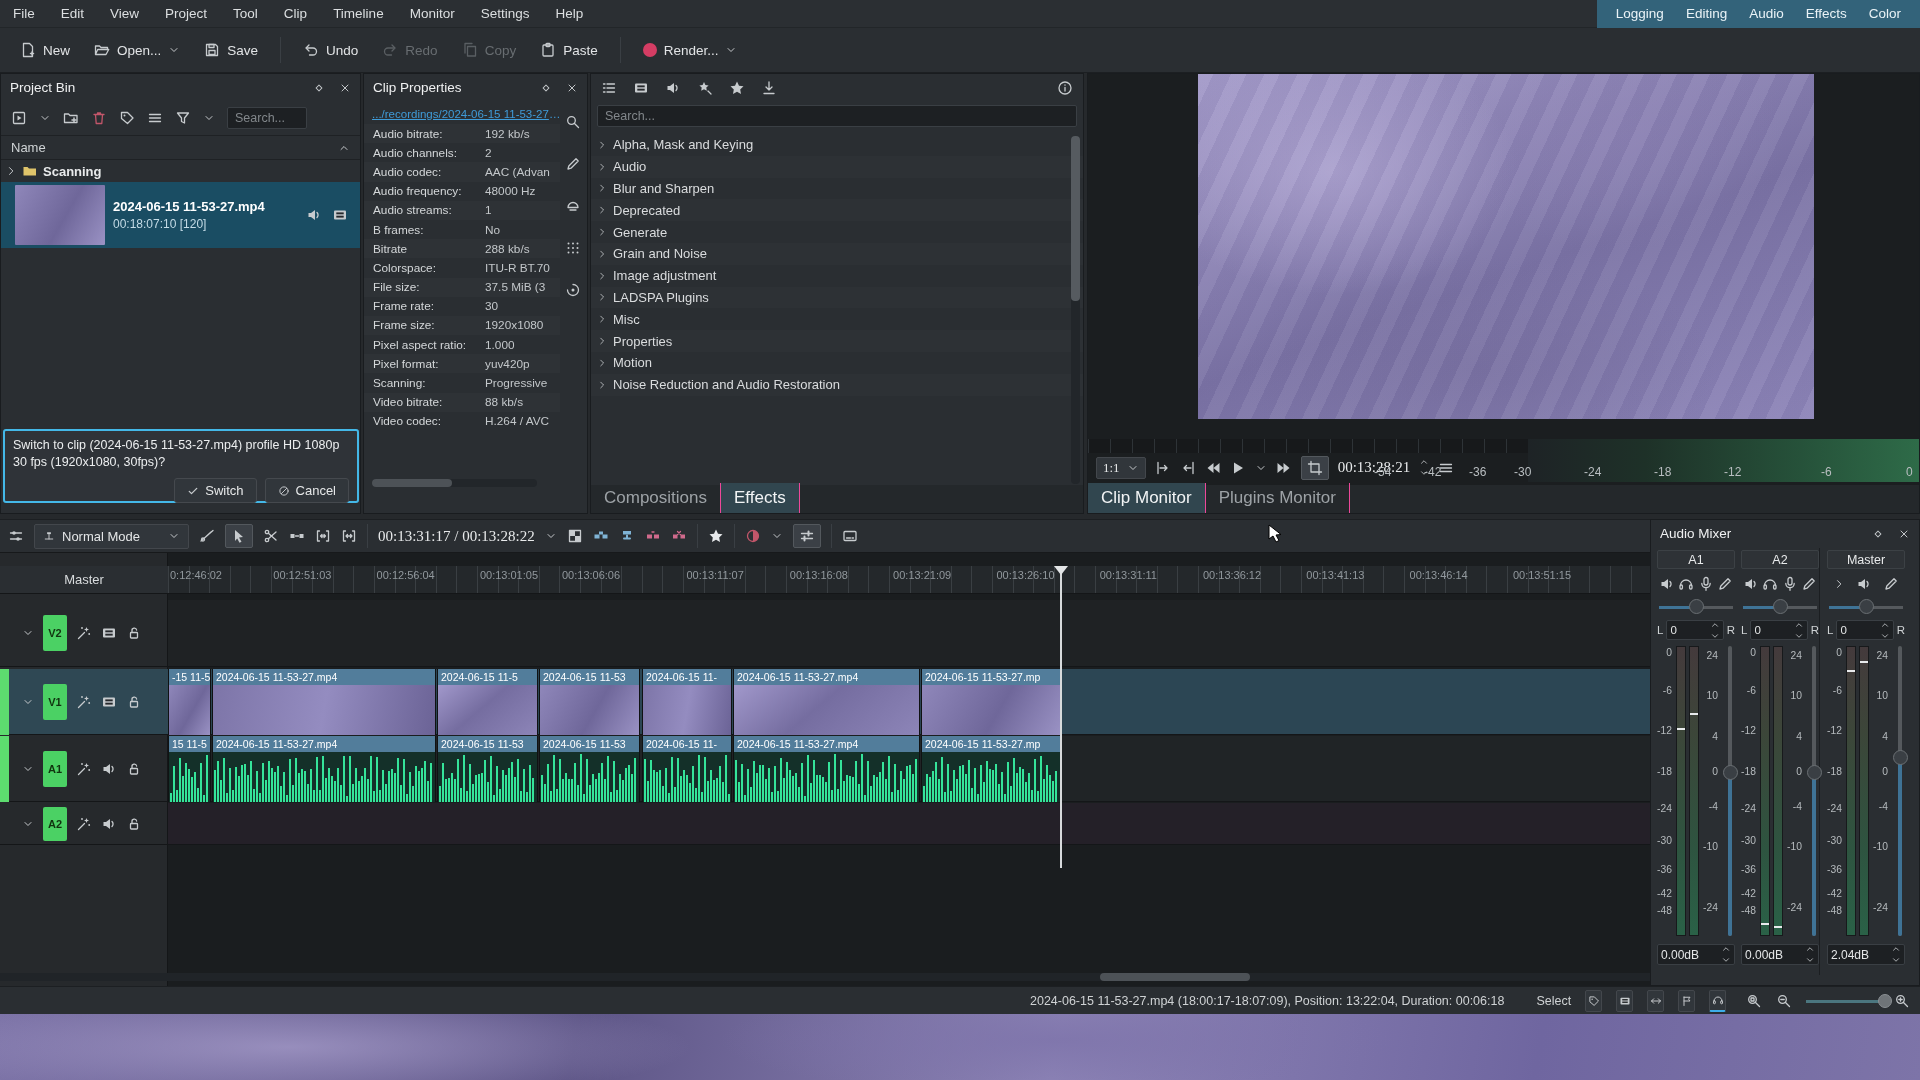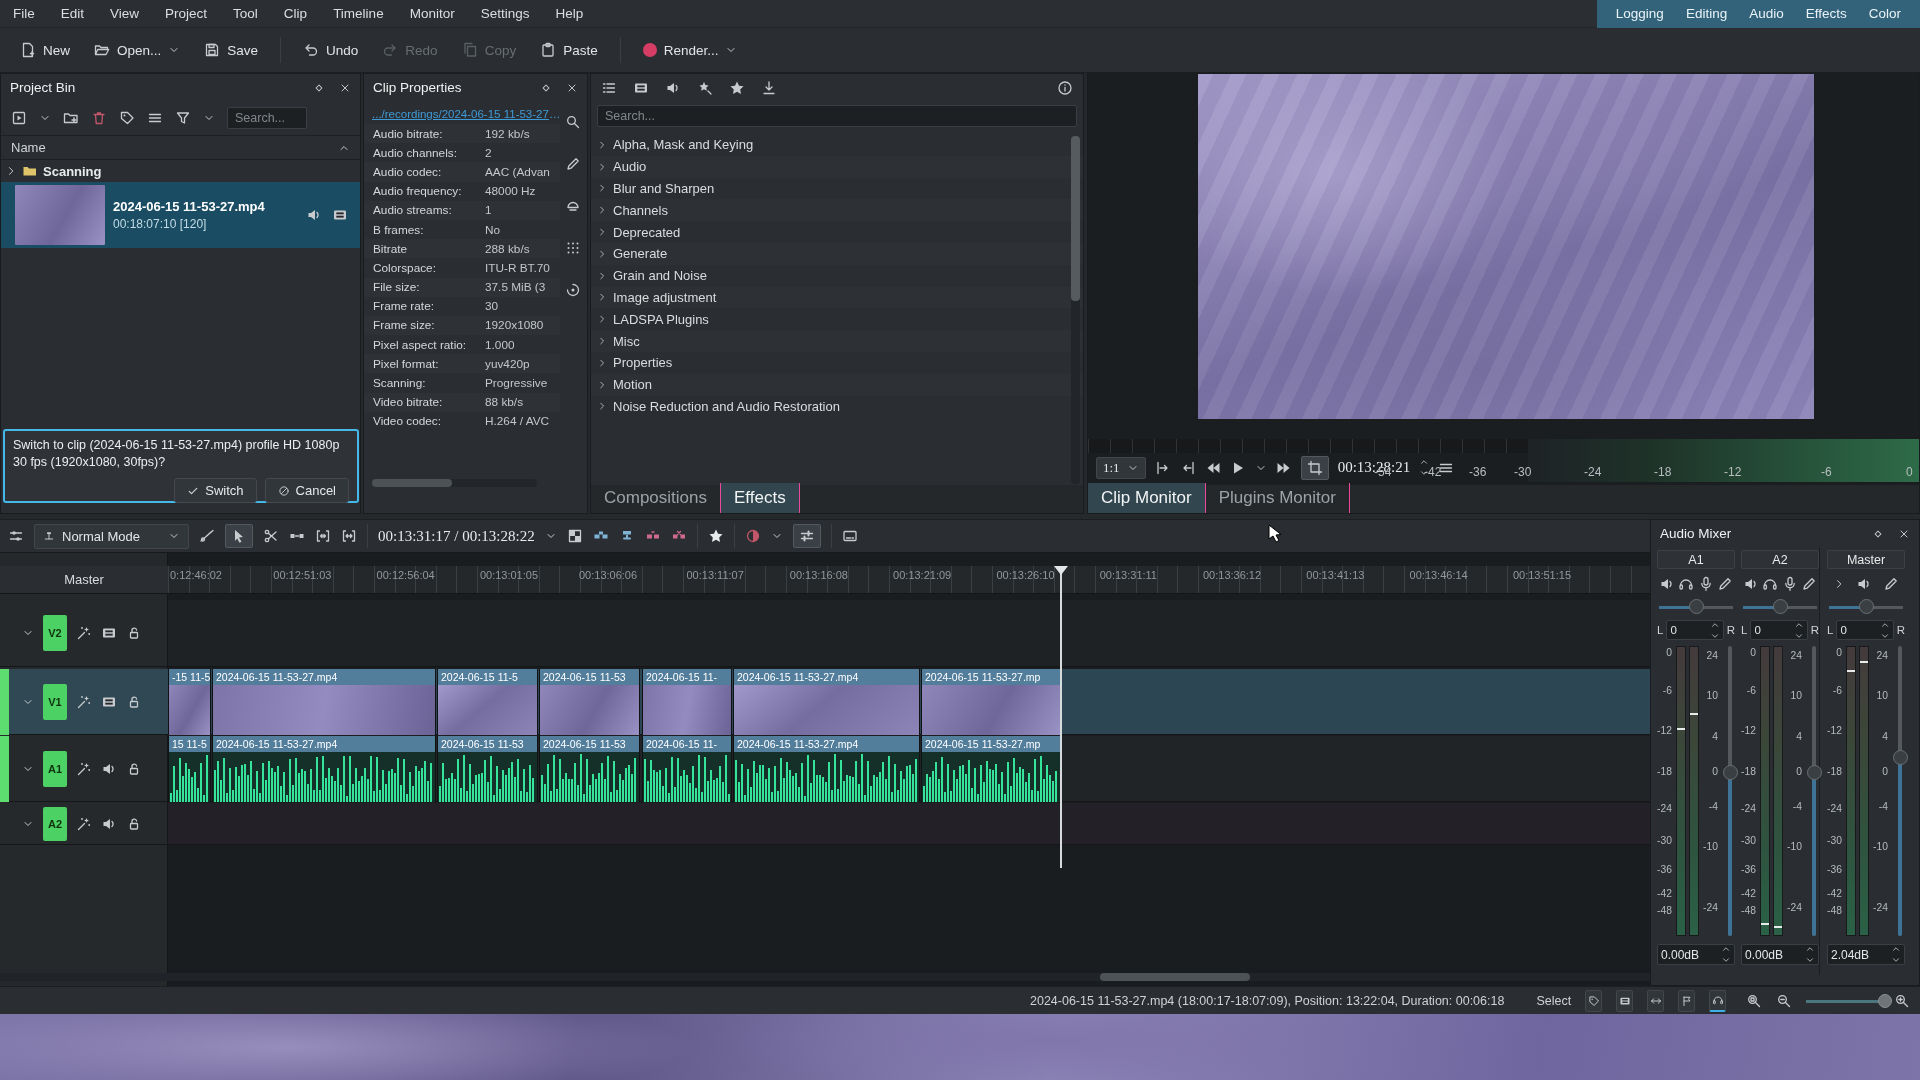--- a/index.html
+++ b/index.html
@@ -573,28 +573,20 @@
           </svg>
         </span>
    <span>Blur and Sharpen</span>
       </div>
       <div class="fx-row">
    <span class="i xs">
           <svg viewBox="0 0 16 16">
             <path d="M6 3.5l4.5 4.5L6 12.5"></path>
           </svg>
         </span>
-   <span>Channels</span>
-      </div>
-      <div class="fx-row">
-   <span class="i xs">
-          <svg viewBox="0 0 16 16">
-            <path d="M6 3.5l4.5 4.5L6 12.5"></path>
-          </svg>
-        </span>
    <span>Deprecated</span>
       </div>
       <div class="fx-row">
    <span class="i xs">
           <svg viewBox="0 0 16 16">
             <path d="M6 3.5l4.5 4.5L6 12.5"></path>
           </svg>
         </span>
    <span>Generate</span>
       </div>
@@ -886,21 +878,21 @@
 
 <div id="timeline" class="abs">
   <div id="tl-headcol"></div>
   <div id="master-btn">Master</div>
   <div id="ruler">
       <div id="ruler-labels">
         <span class="rlabel" style="left:2px">0:12:46:02</span>
         <span class="rlabel" style="left:105.3px">00:12:51:03</span>
         <span class="rlabel" style="left:208.6px">00:12:56:04</span>
         <span class="rlabel" style="left:311.9px">00:13:01:05</span>
-        <span class="rlabel" style="left:411px">00:13:06:06</span>
+        <span class="rlabel" style="left:394px">00:13:06:06</span>
         <span class="rlabel" style="left:518.5px">00:13:11:07</span>
         <span class="rlabel" style="left:621.8px">00:13:16:08</span>
         <span class="rlabel" style="left:725.1px">00:13:21:09</span>
         <span class="rlabel" style="left:828.4px">00:13:26:10</span>
         <span class="rlabel" style="left:931.6999999999999px">00:13:31:11</span>
         <span class="rlabel" style="left:1035px">00:13:36:12</span>
         <span class="rlabel" style="left:1138.3px">00:13:41:13</span>
         <span class="rlabel" style="left:1241.6px">00:13:46:14</span>
         <span class="rlabel" style="left:1344.8999999999999px">00:13:51:15</span>
       </div>

